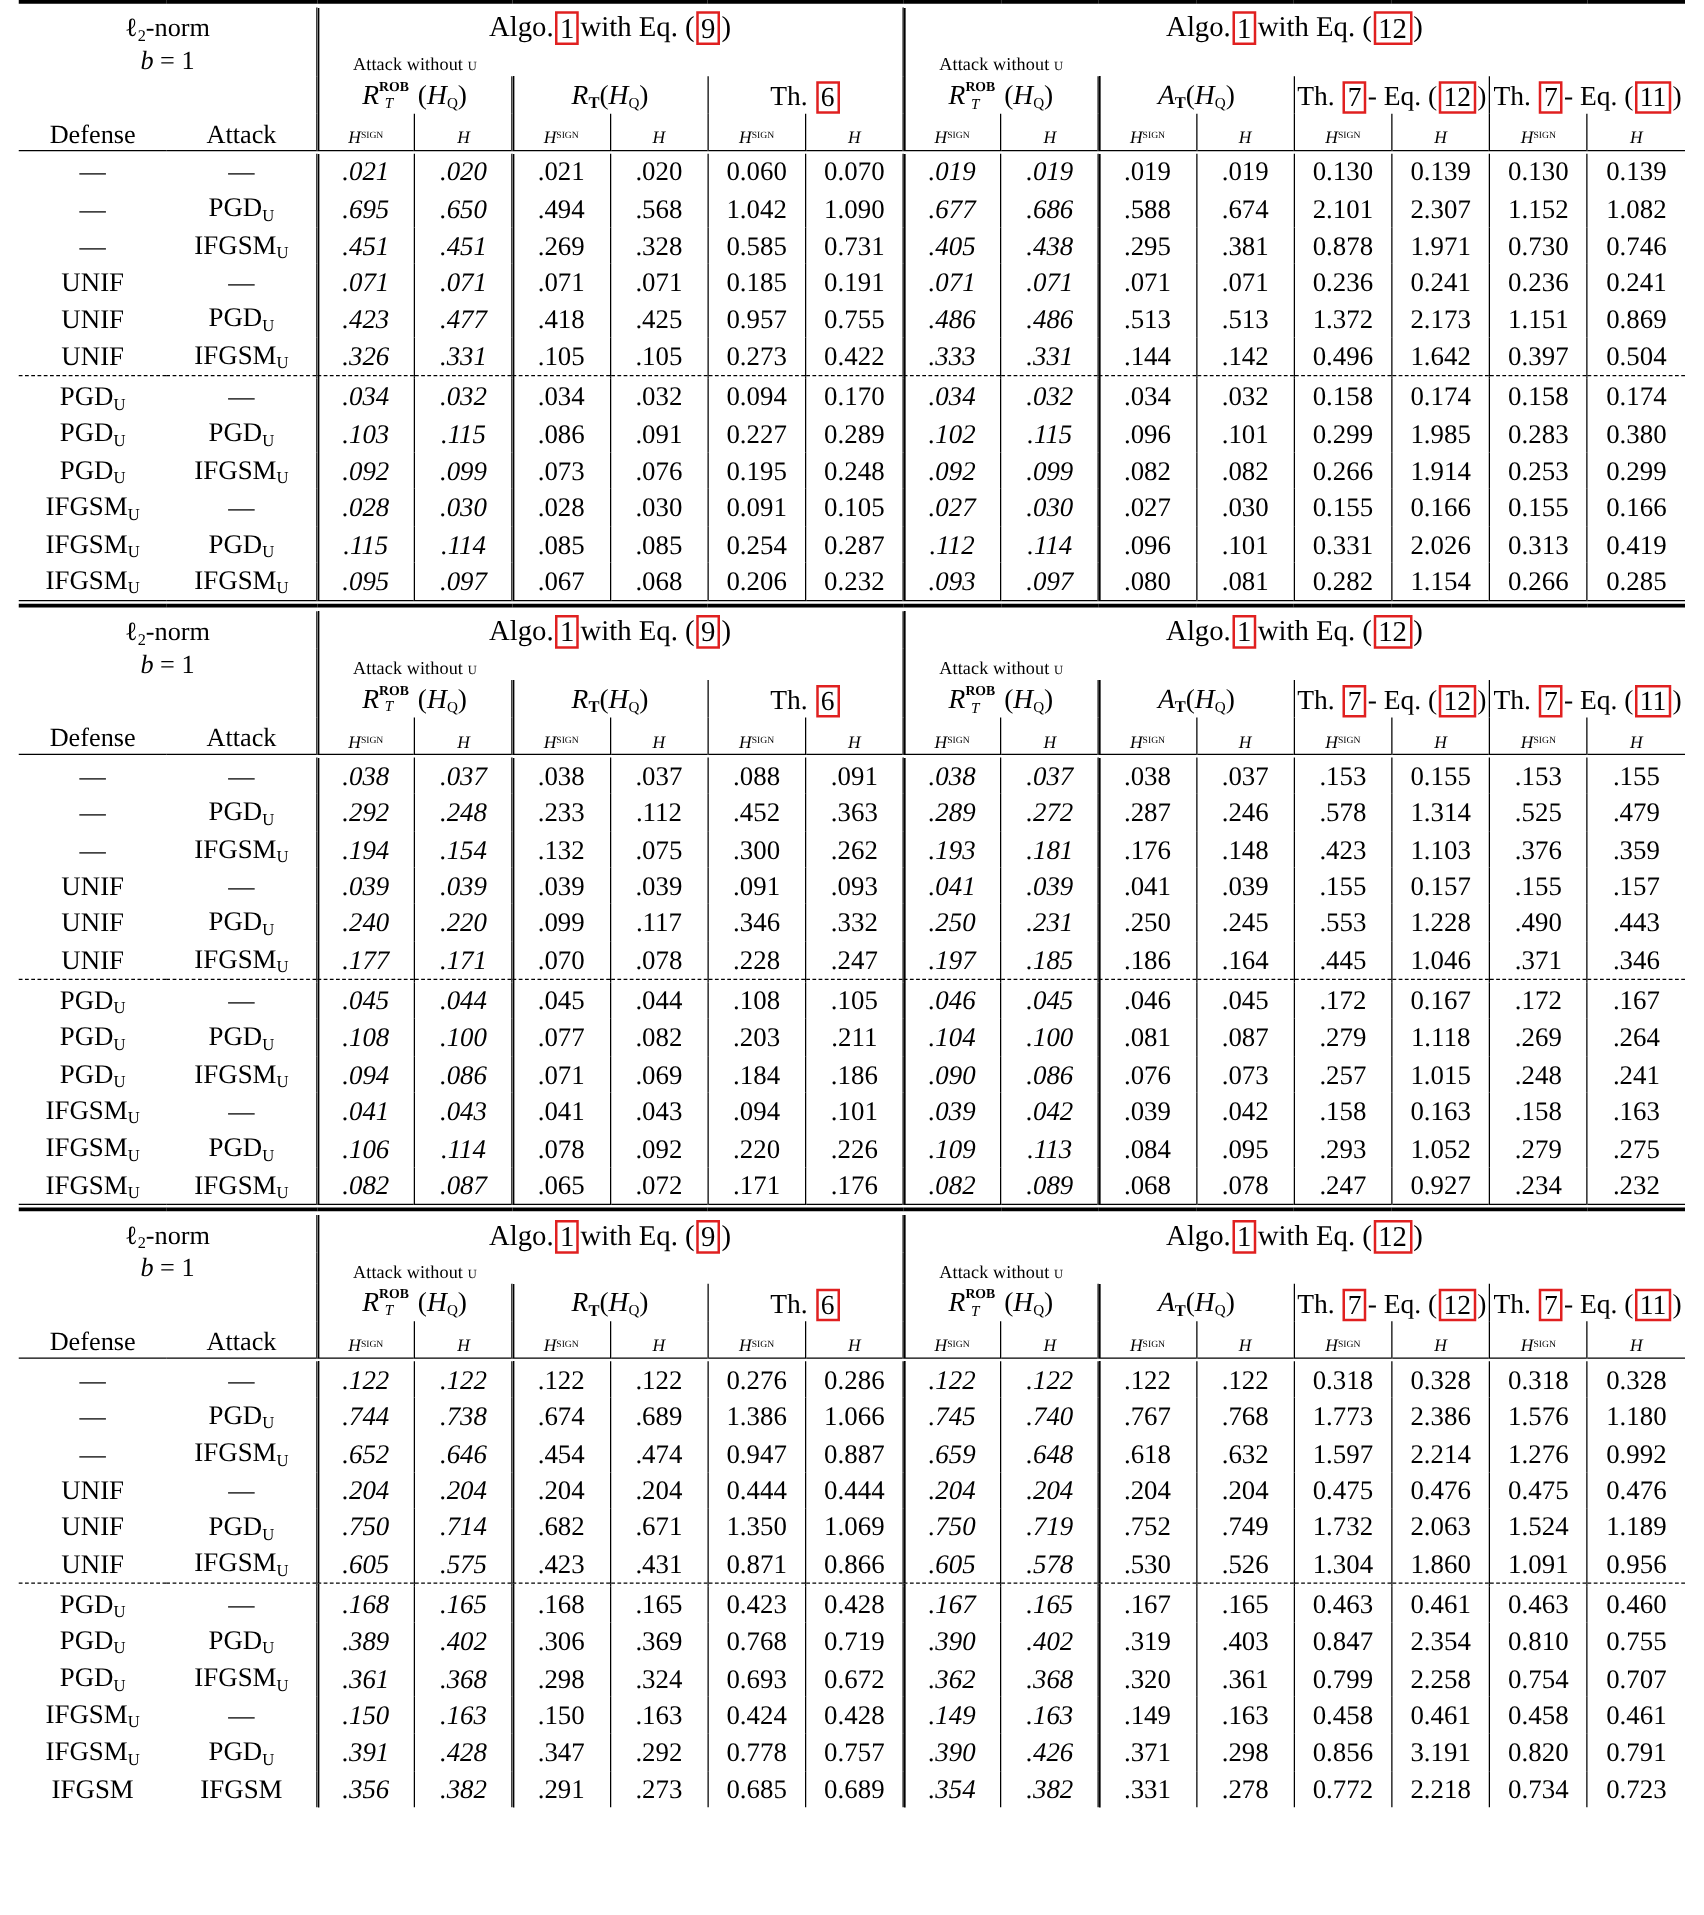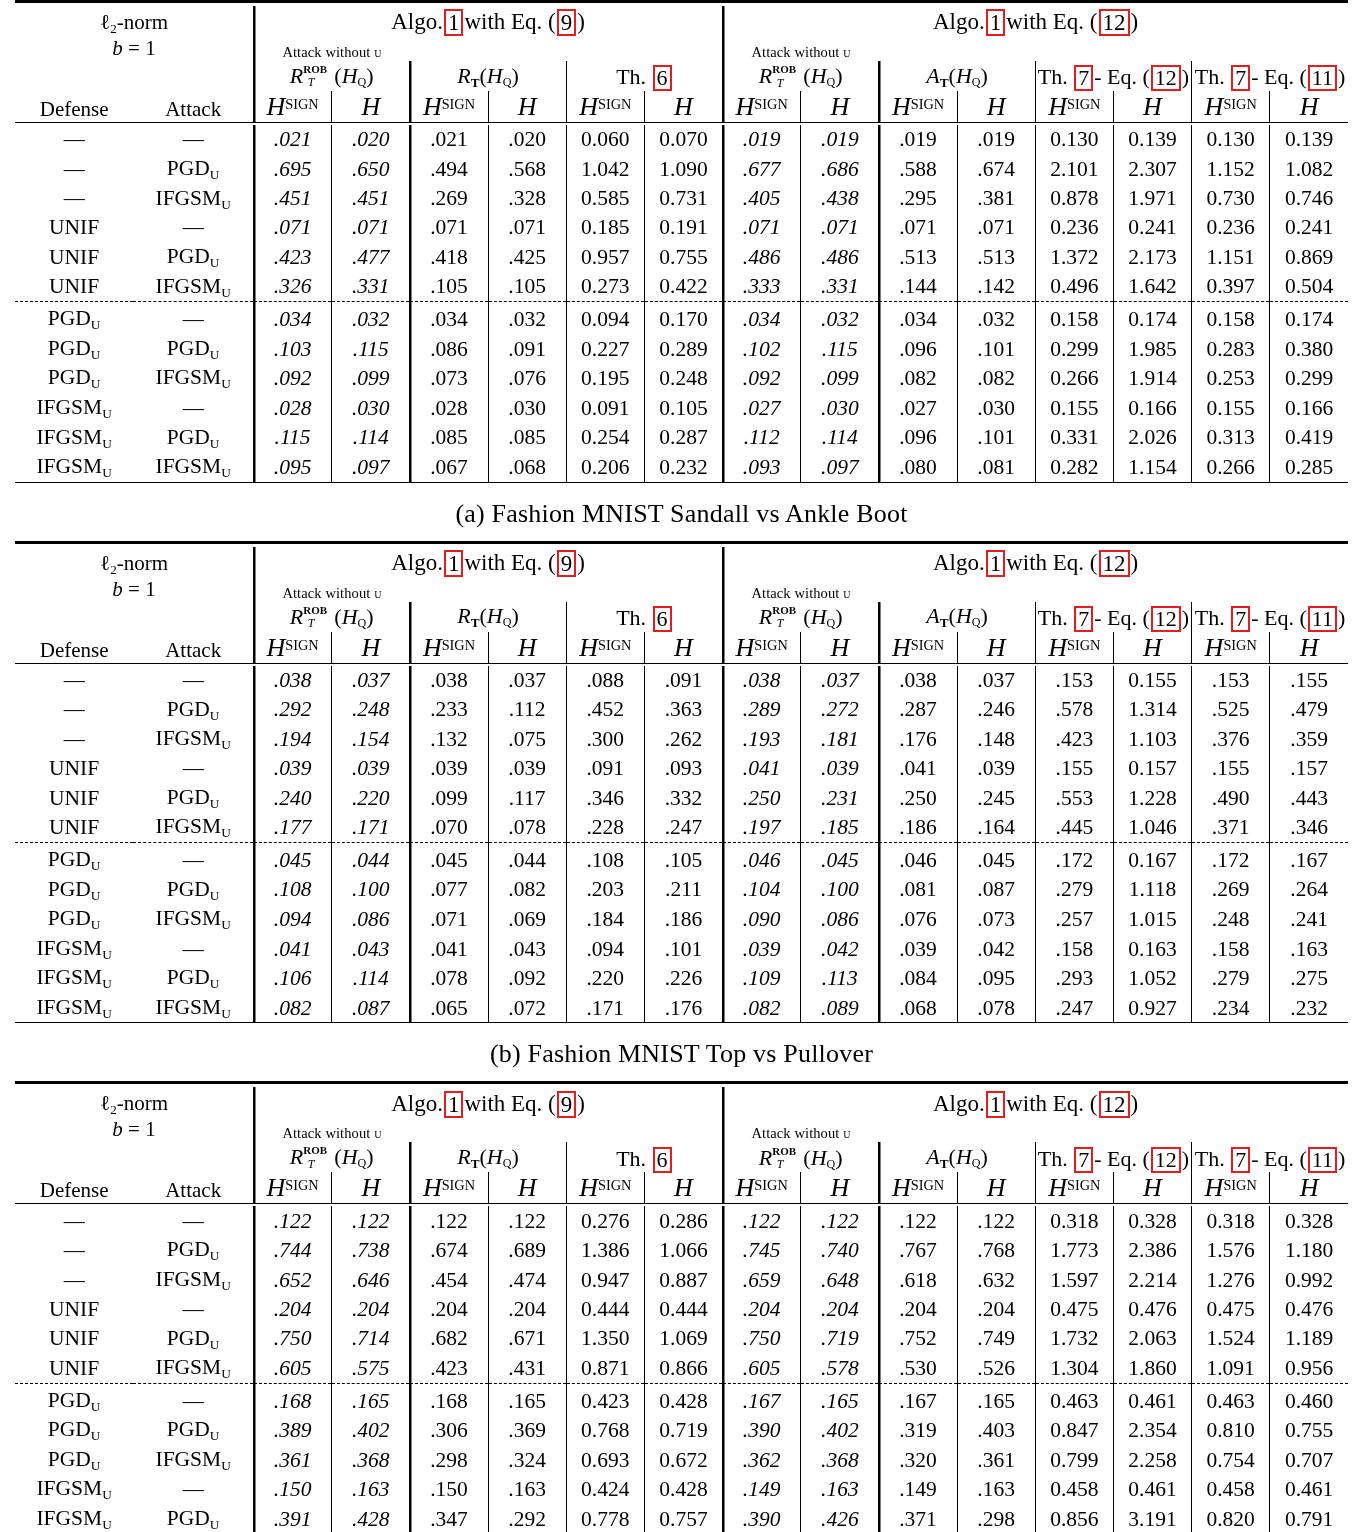--- a/index.html
+++ b/index.html
@@ -38,21 +38,21 @@
     border-left:1.5px solid #000;
     box-shadow:inset 3.5px 0 0 -2px #000;
   }
   .vsng{border-left:1.2px solid #000;}
 
   
   .hdr-norm{font-size:21px;line-height:1.18;padding-bottom:2px;}
   .hdr-algo{font-size:23px;line-height:1.2;padding-bottom:1px;}
   .hdr-small{font-size:14.5px;line-height:1.1;letter-spacing:.1px;}
   .hdr-metric{font-size:22px;line-height:1.25;padding-bottom:1px;}
-  .hdr-sub{font-size:26px;line-height:1.2;padding-bottom:4px;}
+  .hdr-sub{font-size:14px;line-height:1.2;padding-bottom:4px;}
 
   .rowh{height:30px;}
   .datarow td{font-size:21.5px;line-height:1.34;height:29px;}
 
   .lbl{text-align:left;padding-left:18px;font-size:21px;}
   .lbl2{text-align:left;padding-left:10px;font-size:21px;}
 
   .b{font-weight:bold;}
   .i{font-style:italic;}
   .bi{font-weight:bold;font-style:italic;}
@@ -390,21 +390,20 @@
               <td class="vsng b">0.282</td>
               <td class="vsng ">1.154</td>
               <td class="vsng b">0.266</td>
               <td class="vsng ">0.285</td>
             </tr>
             <tr class="botrule">
               <td colspan="16"></td>
             </tr>
           </tbody>
         </table>
-        <div class="caption">(a) Fashion MNIST Sandall vs Ankle Boot</div>
       </div>
       <div class="tblock">
         <table class="paper">
           <colgroup>
             <col style="width:118px">
             <col style="width:120px">
             <col style="width:78px">
             <col style="width:78px">
             <col style="width:78px">
             <col style="width:78px">
@@ -698,21 +697,20 @@
               <td class="vsng b">.247</td>
               <td class="vsng ">0.927</td>
               <td class="vsng ">.234</td>
               <td class="vsng b">.232</td>
             </tr>
             <tr class="botrule">
               <td colspan="16"></td>
             </tr>
           </tbody>
         </table>
-        <div class="caption">(b) Fashion MNIST Top vs Pullover</div>
       </div>
       <div class="tblock">
         <table class="paper">
           <colgroup>
             <col style="width:118px">
             <col style="width:120px">
             <col style="width:78px">
             <col style="width:78px">
             <col style="width:78px">
             <col style="width:78px">

